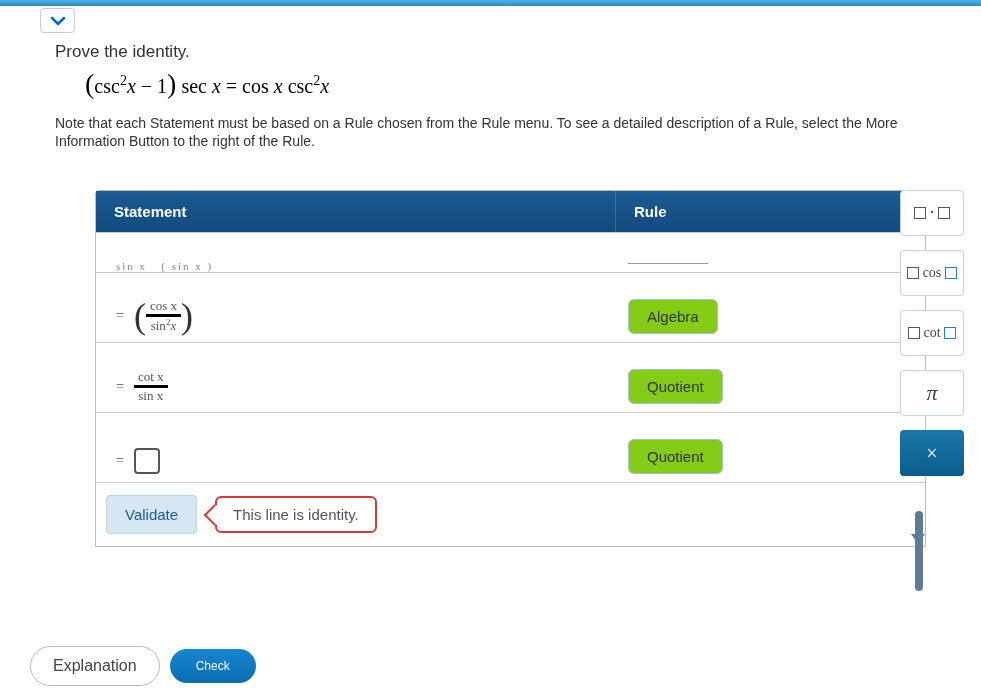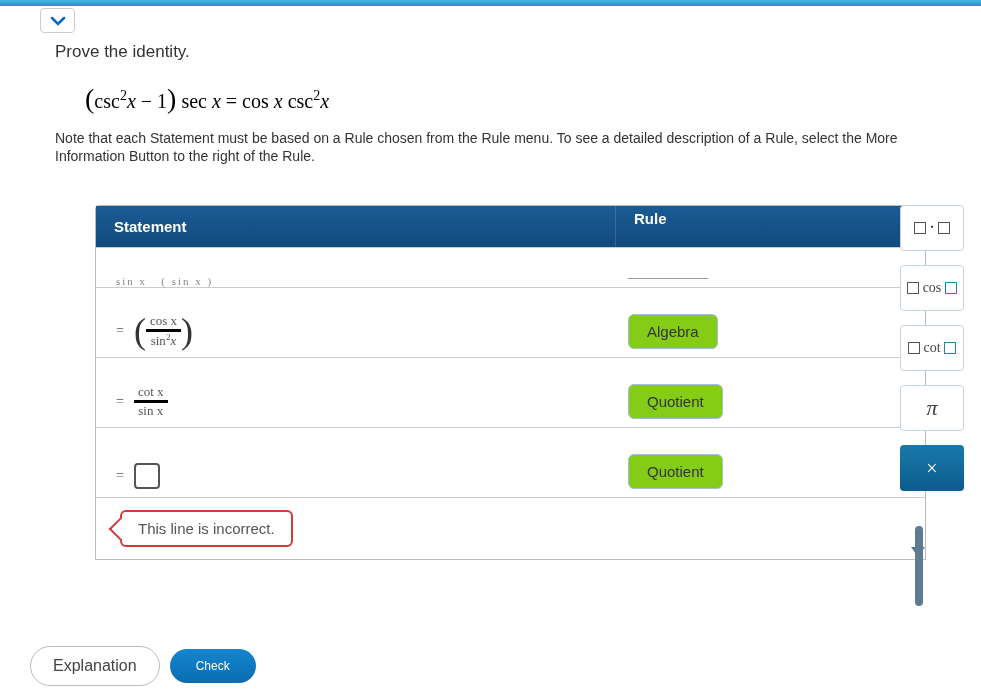--- a/index.html
+++ b/index.html
@@ -30,21 +30,21 @@
       color: #0066cc;
       font-size: 16px;
       cursor: pointer;
     }
     .content {
       padding: 42px 55px 10px 55px;
     }
     .prompt {
       font-size: 17px;
       color: #333;
-      margin-bottom: 15px;
+      margin-bottom: 0;
     }
     .equation {
       font-family: 'Times New Roman', serif;
       font-size: 20px;
       padding: 6px 0 14px 30px;
       color: #000000;
     }
     .note {
       font-size: 14px;
       color: #333;
@@ -81,21 +81,21 @@
       color: #fff;
       font-size: 15px;
       font-weight: bold;
     }
     .hdr-statement {
       padding: 12px 18px;
       width: 520px;
       border-right: 1px solid rgba(255,255,255,0.15);
     }
     .hdr-rule {
-      padding: 4px 18px;
+      padding: 12px 18px;
       flex: 1;
     }
     .body-row {
       display: flex;
       border-top: 1px solid #ccc;
       min-height: 70px;
       align-items: flex-end;
     }
     .body-row.short { min-height: 40px; }
     .cell-stmt {
@@ -364,21 +364,22 @@
           <div class="cell-stmt">
             <span class="eq-sign">=</span>
             <span class="empty-box"></span>
           </div>
           <div class="cell-rule">
             <button class="rule-btn">Quotient</button>
           </div>
         </div>
 
         <div class="validate-row">
-          <div class="error-bubble">This line is incorrect.</div>
+          <button class="validate-btn">Validate</button>
+          <div class="error-bubble">This line is identity.</div>
         </div>
 
         <div class="scroll-up"></div>
         <div class="scroll-thumb"></div>
         <div class="scroll-down"></div>
       </div>
     </div>
 
     <div class="sidebar-palette">
       <button class="pal-btn">

